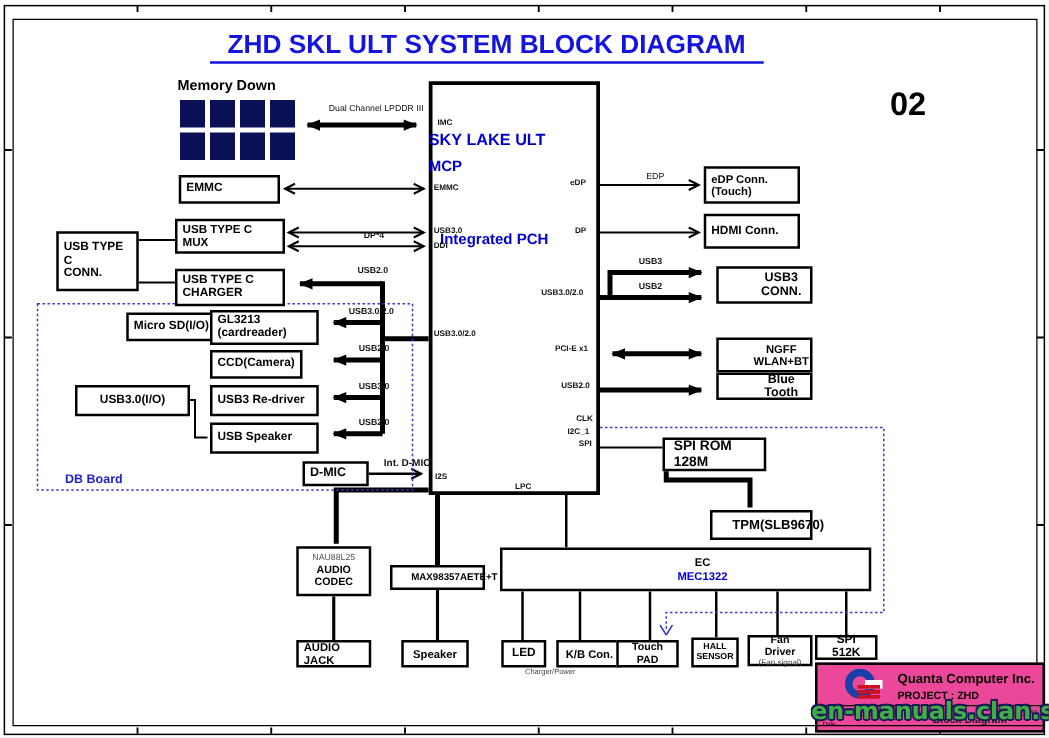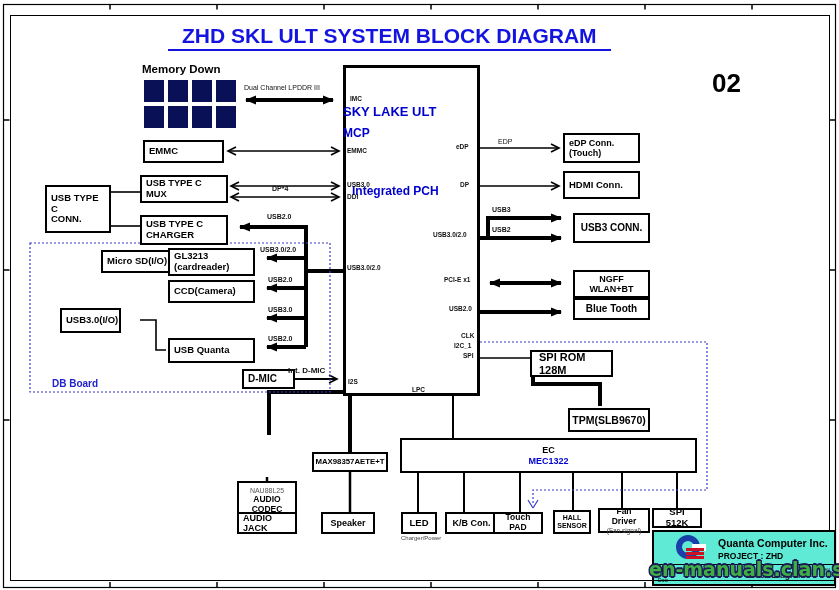--- a/index.html
+++ b/index.html
@@ -4,35 +4,35 @@
 <style>
   html,body{margin:0;padding:0;background:#e8e8e8;}
   .page{position:relative;width:839px;height:590px;background:#fff;overflow:hidden;
         font-family:"Liberation Sans",sans-serif;color:#000;}
   svg.wires{position:absolute;left:0;top:0;z-index:1;}
   .box{position:absolute;z-index:2;background:#fff;border:2px solid #000;box-sizing:border-box;
        display:flex;flex-direction:column;justify-content:center;
        font-weight:bold;font-size:9.5px;line-height:1.15;padding:1px 4px;}
   .tc{align-items:center;text-align:center;}
   .b3{border-width:3px;}
-  .b25{border-width:2.5px;}
+  .b25{border-width:2.5px;padding-left:31px;}
   .pin{position:absolute;z-index:3;font-size:6.5px;font-weight:bold;color:#111;white-space:nowrap;}
-  .wl{position:absolute;z-index:3;font-size:7px;font-weight:bold;color:#111;white-space:nowrap;}
+  .wl{position:absolute;z-index:3;font-size:7px;font-weight:bold;color:#111;white-space:nowrap;margin-left:19px;}
   .blue{color:#0000cd;}
   .title{position:absolute;z-index:3;font-size:21px;font-weight:bold;color:#1414e0;
          border-bottom:2px solid #1414e0;padding:0 14px 1px 14px;white-space:nowrap;}
   .sheetnum{position:absolute;z-index:3;font-size:26px;font-weight:bold;margin-top:46px;}
   .memlabel{position:absolute;z-index:3;font-size:11.5px;font-weight:bold;text-align:right;}
   .memgrid{position:absolute;z-index:2;display:grid;grid-template-columns:repeat(4,20px);
            grid-template-rows:repeat(2,22px);gap:4px;}
   .memgrid div{background:#0a1055;}
   .mcp-t1{position:absolute;z-index:3;width:137px;text-align:left;font-weight:bold;color:#0000cd;}
   .tiny{font-size:6px;font-weight:normal;color:#444;}
   .dbl{position:absolute;z-index:3;font-size:10px;font-weight:bold;color:#2222cc;padding-left:16px;}
-  .tblock{position:absolute;z-index:4;background:#5eead4;border:2px solid #000;box-sizing:border-box;}
+  .tblock{position:absolute;z-index:4;background:#ec4899;border:2px solid #000;box-sizing:border-box;}
   .tb-row2{position:absolute;left:0;right:0;top:32px;height:15px;border-top:1.5px solid #000;
            border-bottom:1.5px solid #000;font-size:5px;color:#222;}
   .tb-cell{position:absolute;top:0;font-size:5px;padding:1px 2px;}
   .logo{position:absolute;left:22px;top:3px;width:30px;height:27px;}
   .logo .ring{position:absolute;left:0;top:0;width:24px;height:24px;border-radius:50%;
               border:6.5px solid #1a3fa8;box-sizing:border-box;}
   .logo .gap{position:absolute;left:16px;top:9px;width:14px;height:7px;background:#fff;}
   .logo .s1,.logo .s2,.logo .s3{position:absolute;left:10px;width:18px;height:2.6px;background:#cc1122;}
   .logo .s1{top:13px}.logo .s2{top:17px}.logo .s3{top:21px}
   .watermark{position:absolute;z-index:6;font-size:19px;font-weight:bold;letter-spacing:0px;
@@ -170,28 +170,31 @@
     <span>USB TYPE C</span>
     <span>CHARGER</span>
     </div>
   <div class="box" style="left:60px;top:250px;width:80px;height:23px;margin-left:41px;">
     <span>Micro SD(I/O)</span>
     </div>
   <div class="box" style="left:168px;top:248px;width:87px;height:28px;">
     <span>GL3213</span>
     <span>(cardreader)</span>
     </div>
-  <div class="box" style="left:168px;top:280px;width:87px;height:23px;">
+  <div class="box" style="left:168px;top:280px;width:74px;height:23px;">
     <span>CCD(Camera)</span>
     </div>
-  <div class="box" style="left:60px;top:308px;width:61px;height:25px;">
+  <div class="box" style="left:60px;top:308px;width:92px;height:25px;align-items:center;">
     <span>USB3.0(I/O)</span>
     </div>
+  <div class="box" style="left:168px;top:308px;width:87px;height:25px;">
+    <span>USB3 Re-driver</span>
+    </div>
   <div class="box" style="left:168px;top:338px;width:87px;height:25px;">
-    <span>USB Quanta</span>
+    <span>USB Speaker</span>
     </div>
   <div class="box" style="left:222px;top:369px;width:53px;height:20px;font-size:10px;margin-left:20px;">
     <span>D-MIC</span>
     </div>
 
   <div class="box" style="left:563px;top:171px;width:77px;height:28px;">
     <span>HDMI Conn.</span>
     </div>
   <div class="box" style="left:563px;top:133px;width:77px;height:30px;font-size:9px;">
     <span>eDP  Conn.</span>
@@ -213,21 +216,21 @@
     </div>
   <div class="box b25 tc" style="left:568px;top:408px;width:82px;height:24px;font-size:10.5px;">
     <span>TPM(SLB9670)</span>
     </div>
 
   <div class="box b25 tc" style="left:400px;top:438px;width:297px;height:35px;font-size:9px;">
     <span>EC</span>
     <span class="blue">MEC1322</span>
     </div>
 
-  <div class="box tc" style="left:237px;top:437px;width:60px;height:40px;font-size:8.5px;margin-top:44px;">
+  <div class="box tc" style="left:237px;top:437px;width:60px;height:40px;font-size:8.5px;">
     <span style="font-size:7px;font-weight:normal;color:#555;">NAU88L25</span>
     <span>AUDIO CODEC</span>
     </div>
   <div class="box b25 tc" style="left:312px;top:452px;width:76px;height:20px;font-size:7.8px;">
     <span>MAX98357AETE+T</span>
     </div>
 
   <div class="box" style="left:237px;top:512px;width:60px;height:22px;font-size:9px;">
     <span>AUDIO JACK</span>
     </div>

